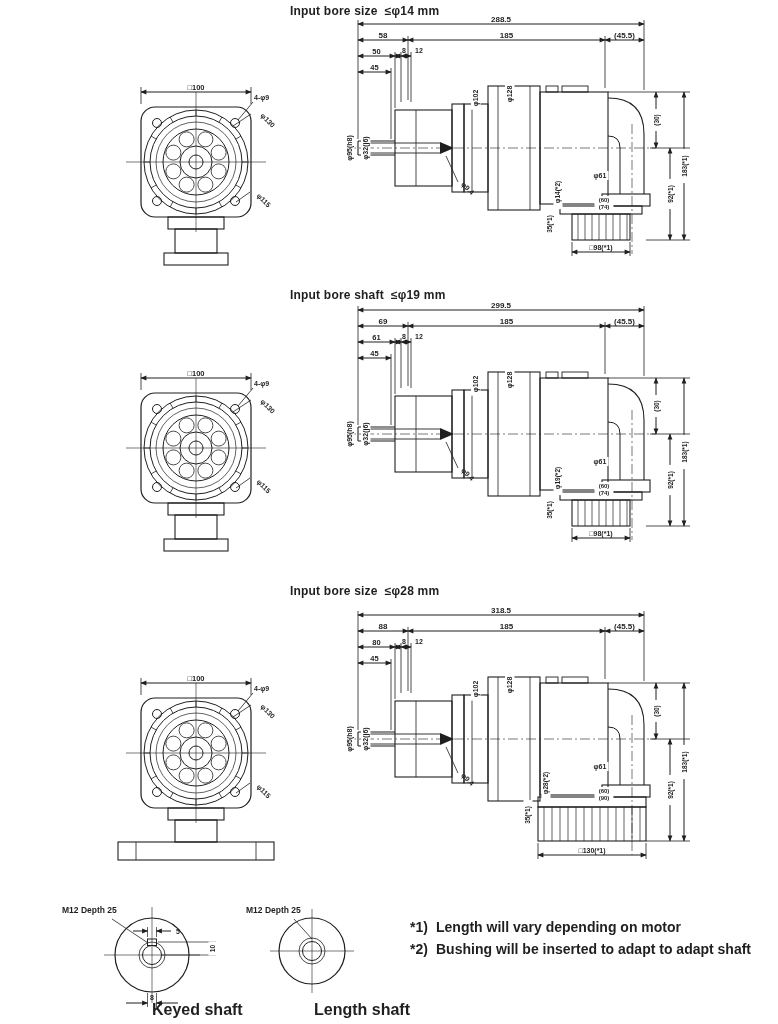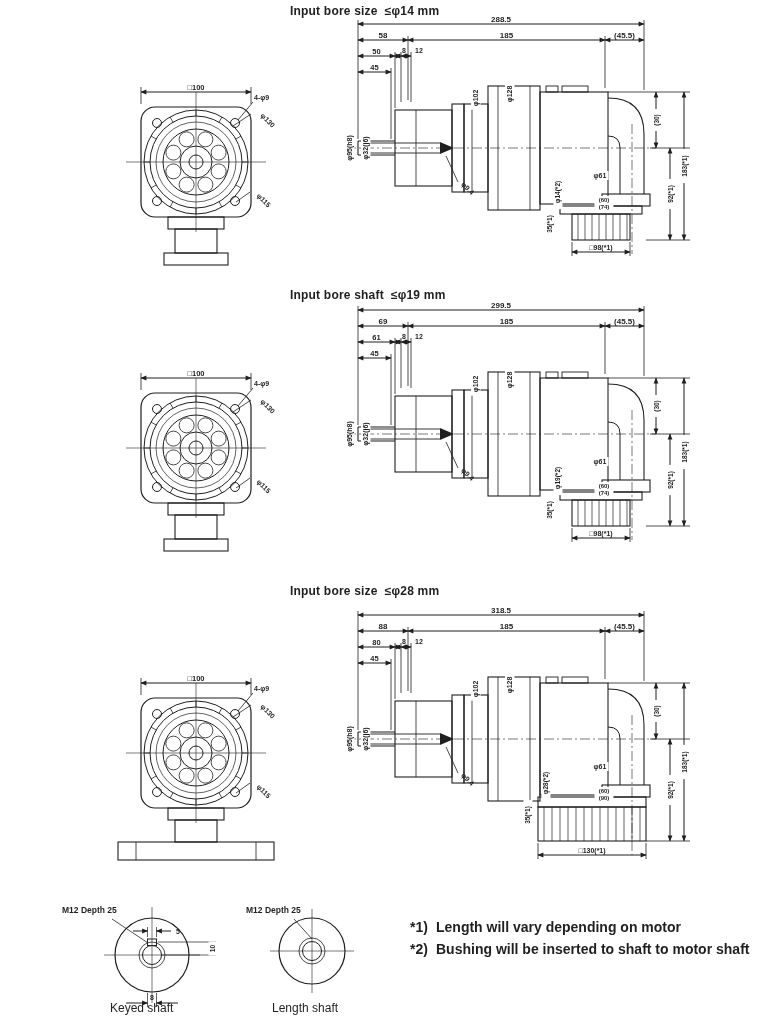--- a/index.html
+++ b/index.html
@@ -2,21 +2,21 @@
 <html><head>
 <meta charset="utf-8">
 <style>
   html,body{margin:0;padding:0;background:#ffffff;}
   body{width:778px;height:1024px;position:relative;overflow:hidden;
        font-family:"Liberation Sans","DejaVu Sans",sans-serif;color:#1f1f1f;}
   .block{position:relative;width:778px;}
   .dwg-title{position:absolute;left:290px;font-weight:bold;font-size:12px;letter-spacing:.2px;white-space:pre;}
   svg{position:absolute;left:0;top:0;}
   .m12{position:absolute;font-weight:bold;font-size:8.5px;white-space:nowrap;}
-  .caption{position:absolute;font-weight:normal;font-size:12px;}
+  .caption{position:absolute;font-weight:bold;font-size:16px;margin-left:42px;}
   .note{position:absolute;font-weight:bold;font-size:14px;white-space:nowrap;}
   .note .ref{display:inline-block;width:26px;}
 </style>
 </head>
 <body>
 
 <div class="block" style="height:270px">
   <svg id="svg0" width="778" height="270">
       <defs>
         <marker id="ae0" viewBox="0 0 10 10" refX="9" refY="5" markerWidth="8" markerHeight="6" orient="auto">
@@ -604,14 +604,14 @@
         <circle cx="312" cy="76" r="13" fill="none" stroke="#1f1f1f" stroke-width="0.8"></circle>
         <circle cx="312" cy="76" r="9.5" fill="none" stroke="#1f1f1f" stroke-width="1"></circle>
         <line x1="294" y1="44" x2="312" y2="64" stroke="#1f1f1f" stroke-width="0.8"></line>
       </g>
     </svg>
   <div class="m12" style="left:62px;top:30px">M12 Depth 25</div>
   <div class="m12" style="left:246px;top:30px">M12 Depth 25</div>
   <div class="caption" style="left:110px;top:126px">Keyed shaft</div>
   <div class="caption" style="left:272px;top:126px">Length shaft</div>
   <div class="note" style="left:410px;top:44px"><span class="ref">*1)</span><span>Length will vary depending on motor</span></div>
-  <div class="note" style="left:410px;top:66px"><span class="ref">*2)</span><span>Bushing will be inserted to shaft to motor shaft</span></div>
+  <div class="note" style="left:410px;top:66px"><span class="ref">*2)</span><span>Bushing will be inserted to adapt to adapt shaft</span></div>
 </div>
 
 </body></html>

